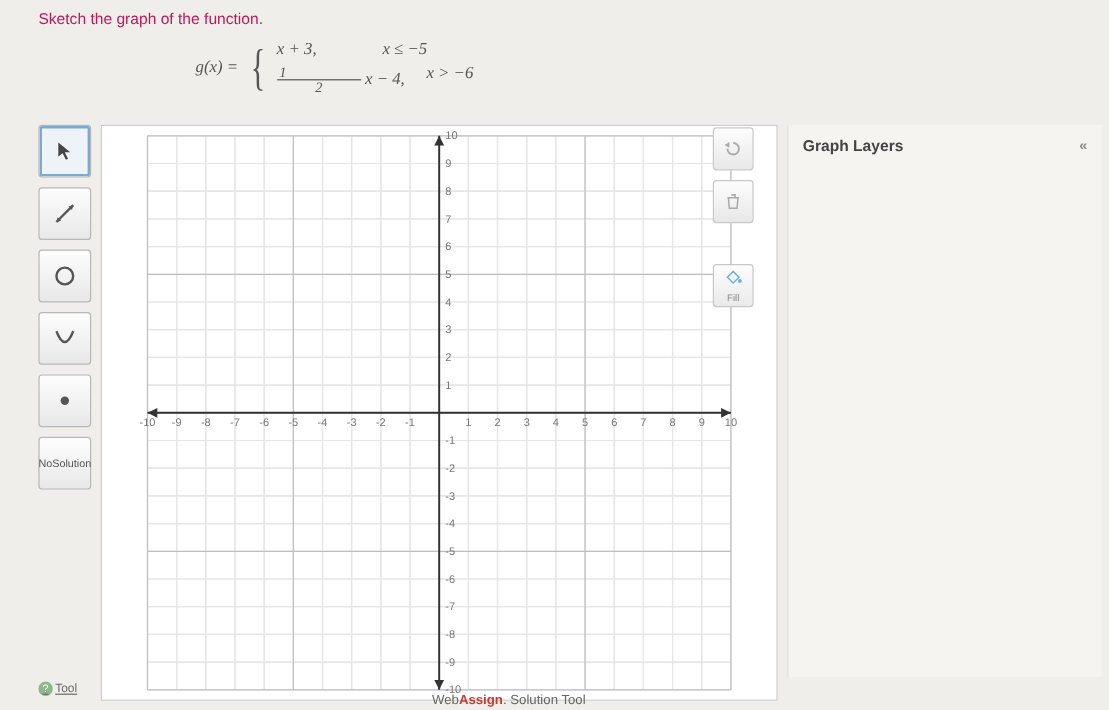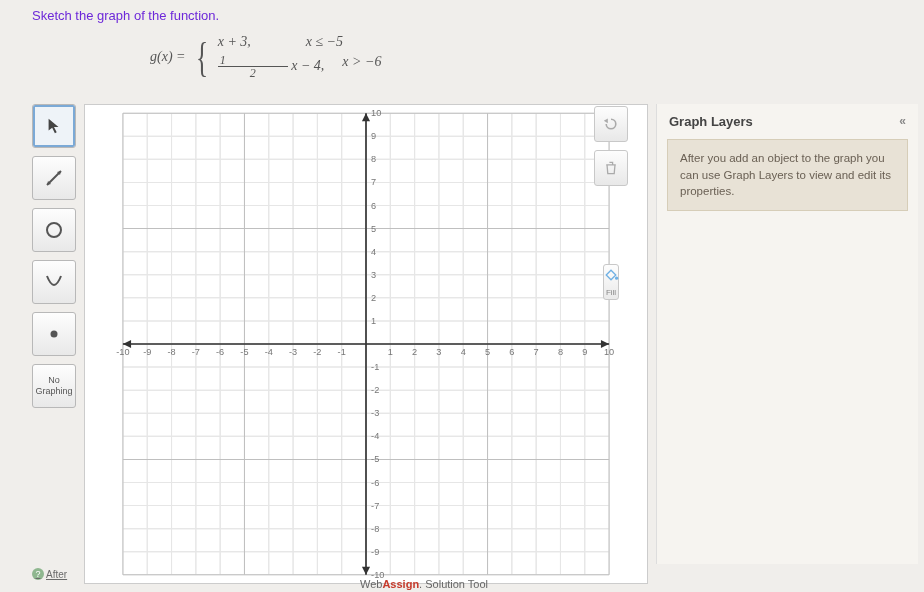--- a/index.html
+++ b/index.html
@@ -10,35 +10,35 @@
       height: 592px;
       overflow: hidden;
       position: relative;
       color: #4a4a4a;
     }
     .question-prompt {
       position: absolute;
       top: 8px;
       left: 32px;
       font-size: 13px;
-      color: #6d28d9;
+      color: #be185d;
     }
     .formula {
       position: absolute;
       top: 34px;
       left: 150px;
       font-family: Georgia, 'Times New Roman', serif;
       font-size: 14px;
       font-style: italic;
       color: #555;
       display: flex;
       align-items: center;
       gap: 6px;
     }
-    .formula .fn { white-space: nowrap; }
+    .formula .fn { white-space: nowrap; margin-left: 13px; }
     .brace {
       font-size: 42px;
       line-height: 42px;
       font-style: normal;
       font-family: 'Times New Roman', serif;
       color:#555;
       transform: scaleX(0.6);
     }
     .pieces { display:flex; flex-direction:column; gap:4px; }
     .pieces .row { display:flex; gap:18px; }
@@ -69,21 +69,21 @@
       display:flex; align-items:center; justify-content:center;
       font-size:18px; color:#555;
       cursor:pointer;
     }
     .tool-btn.sel { box-shadow: inset 0 0 0 2px #7ba9d6; background:#eef3f8;}
     .nosol {
       width:44px; height:44px;
       background:linear-gradient(#fdfdfd,#e8e8e8);
       border:1px solid #b8b8b8;
       border-radius:3px;
-      display:flex; flex-direction:column; align-items:center; justify-content:center;
+      display:flex; flex-direction:row; align-items:center; justify-content:center;
       font-size:9px; color:#555; text-align:center; line-height:11px;
       cursor:pointer;
     }
     .help-btn {
       margin-top:auto;
       width:44px; height:20px;
       display:flex; align-items:center; gap:2px;
       font-size:10px; color:#6a6a6a; text-decoration:underline;
       cursor:pointer;
     }
@@ -114,27 +114,26 @@
     .side-btn {
       width:34px; height:36px;
       background:linear-gradient(#fdfdfd,#e8e8e8);
       border:1px solid #c8c8c8;
       border-radius:3px;
       display:flex; align-items:center; justify-content:center;
       font-size:14px; color:#9a9a9a;
       cursor:pointer;
     }
     .fill-btn {
-      width:16px; padding:2px 0;
+      width:34px; padding:2px 0;
       background:linear-gradient(#fdfdfd,#eaeaea);
       border:1px solid #c8c8c8;
       border-radius:3px;
       display:flex; flex-direction:column; align-items:center; gap:2px;
       cursor:pointer;
-      margin-top:44px;
     }
     .fill-btn .bucket { font-size:14px; color:#6fb0e4; }
     .fill-btn .lbl { font-size:8px; color:#888; }
     .layers-panel {
       position:absolute;
       top:104px;
       left:656px;
       width:262px;
       height:460px;
       background:#f6f4f0;
@@ -215,25 +214,25 @@
           <path d="M3 4 Q10 22 17 4" fill="none" stroke="#555" stroke-width="2"></path>
         </svg>
     </div>
     <div class="tool-btn">
       <svg width="20" height="20" viewBox="0 0 20 20">
           <circle cx="10" cy="10" r="3.5" fill="#555"></circle>
         </svg>
     </div>
     <div class="nosol">
       <span>No</span>
-      <span>Graphing</span>
+      <span>Solution</span>
     </div>
     <div class="help-btn">
       <span class="qicon">?</span>
-      <span>After</span>
+      <span>Tool</span>
     </div>
   </div>
 
   <div class="canvas-wrap">
     <svg viewBox="0 0 500 468">
       <g class="grid-sub" id="grid-sub">
           <line x1="12" x2="12" y1="8" y2="460"></line>
           <line x1="35.79999999999998" x2="35.79999999999998" y1="8" y2="460"></line>
           <line x1="35.79999999999998" x2="35.79999999999998" y1="8" y2="460"></line>
           <line x1="59.599999999999994" x2="59.599999999999994" y1="8" y2="460"></line>
@@ -396,18 +395,17 @@
     </span>
     <span class="lbl">Fill</span>
   </div>
 </div>
 
 <div class="layers-panel">
   <div class="layers-head">
     <span>Graph Layers</span>
     <span class="collapse">«</span>
   </div>
-  <div class="layers-hint">After you add an object to the graph you can use Graph Layers to view and edit its properties.</div>
 </div>
 
 <div class="footer-brand">
   <span>Web</span><b>Assign</b><span>. </span><span>Solution Tool</span>
 </div>
 
 </body></html>

